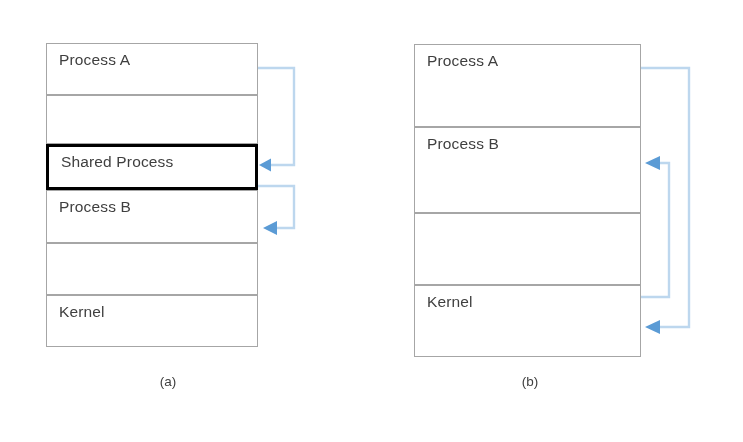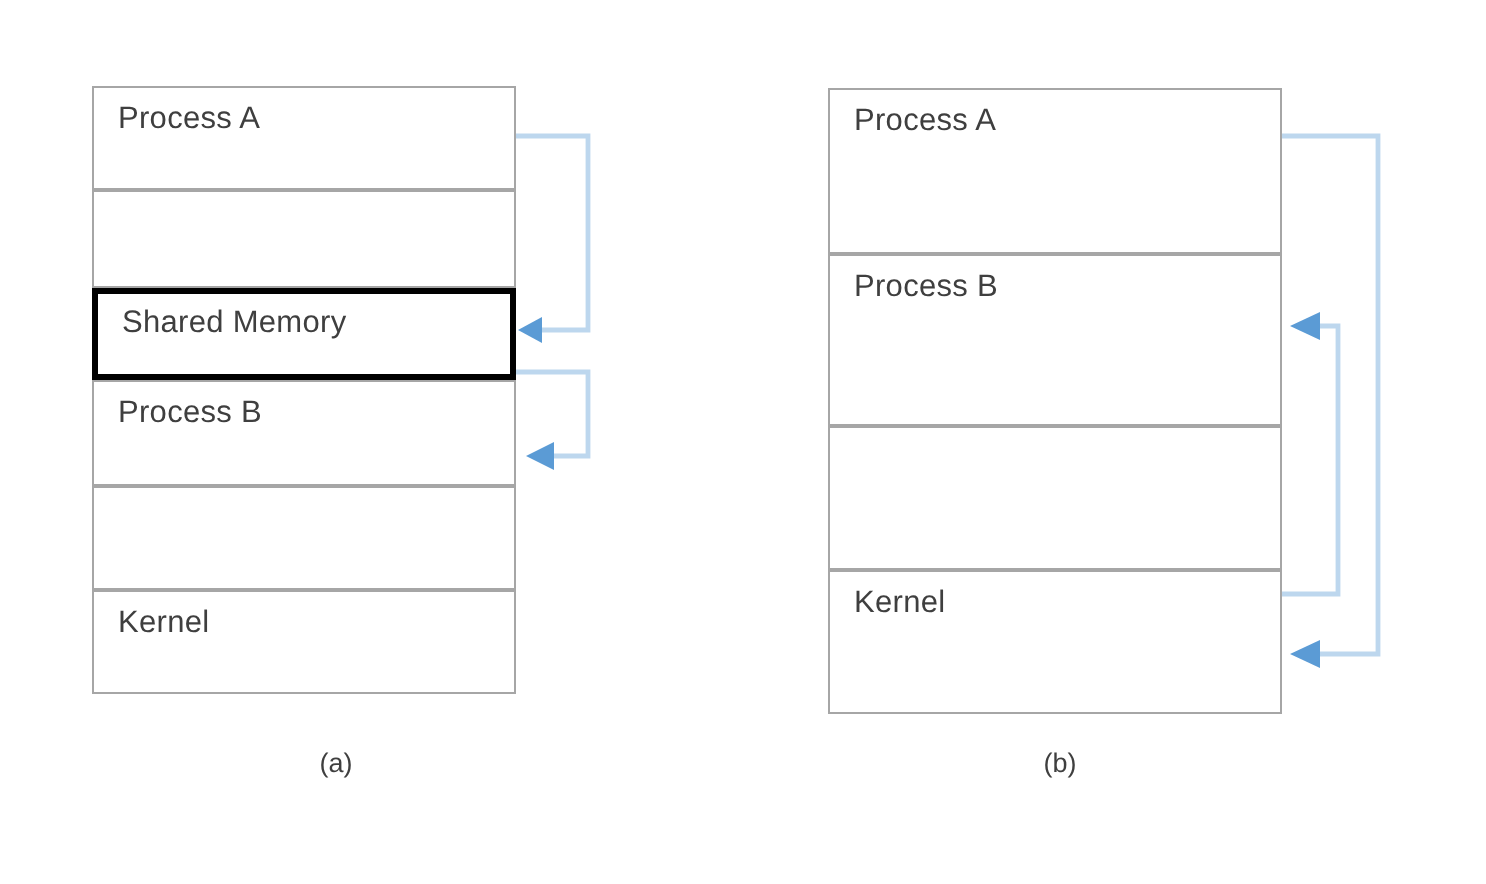--- a/index.html
+++ b/index.html
@@ -83,21 +83,21 @@
 
     <div class="mem-row" style="left:0px; top:0px; width:212px; height:52px;">
       <span class="mem-label">Process A</span>
     </div>
 
     <div class="mem-row" style="left:0px; top:52px; width:212px; height:49px;">
       <span class="mem-label"></span>
     </div>
 
     <div class="mem-row highlight" style="left:0px; top:101px; width:212px; height:46px;">
-      <span class="mem-label" style="top:6px;">Shared Memory</span>
+      <span class="mem-label" style="top:6px;">Shared Process</span>
     </div>
 
     <div class="mem-row" style="left:0px; top:147px; width:212px; height:53px;">
       <span class="mem-label">Process B</span>
     </div>
 
     <div class="mem-row" style="left:0px; top:200px; width:212px; height:52px;">
       <span class="mem-label"></span>
     </div>
 

